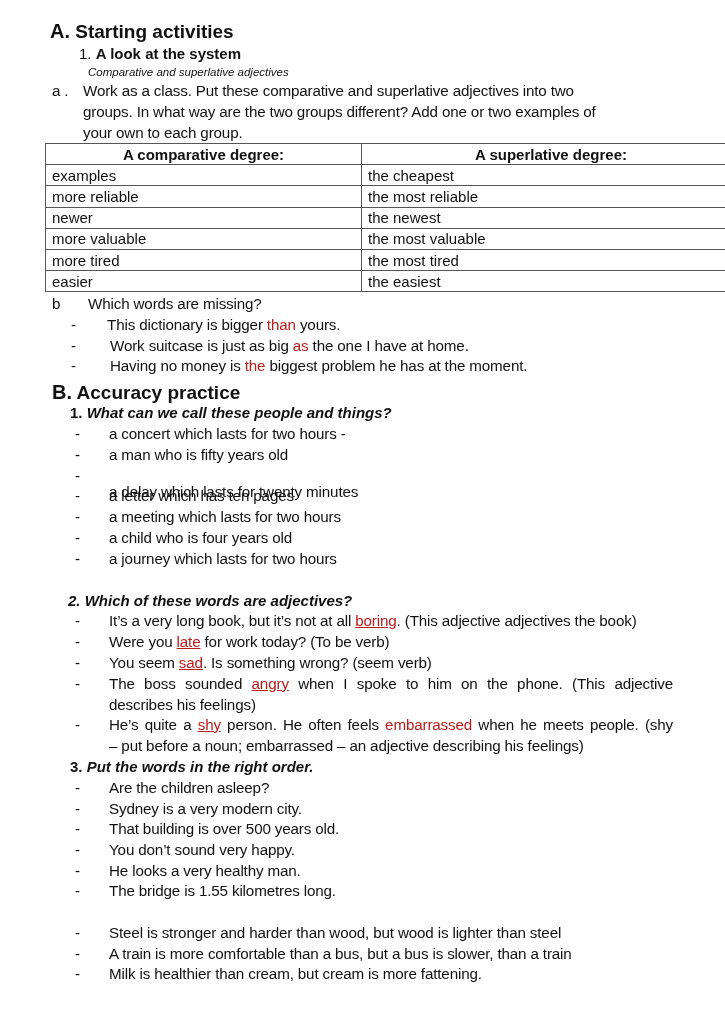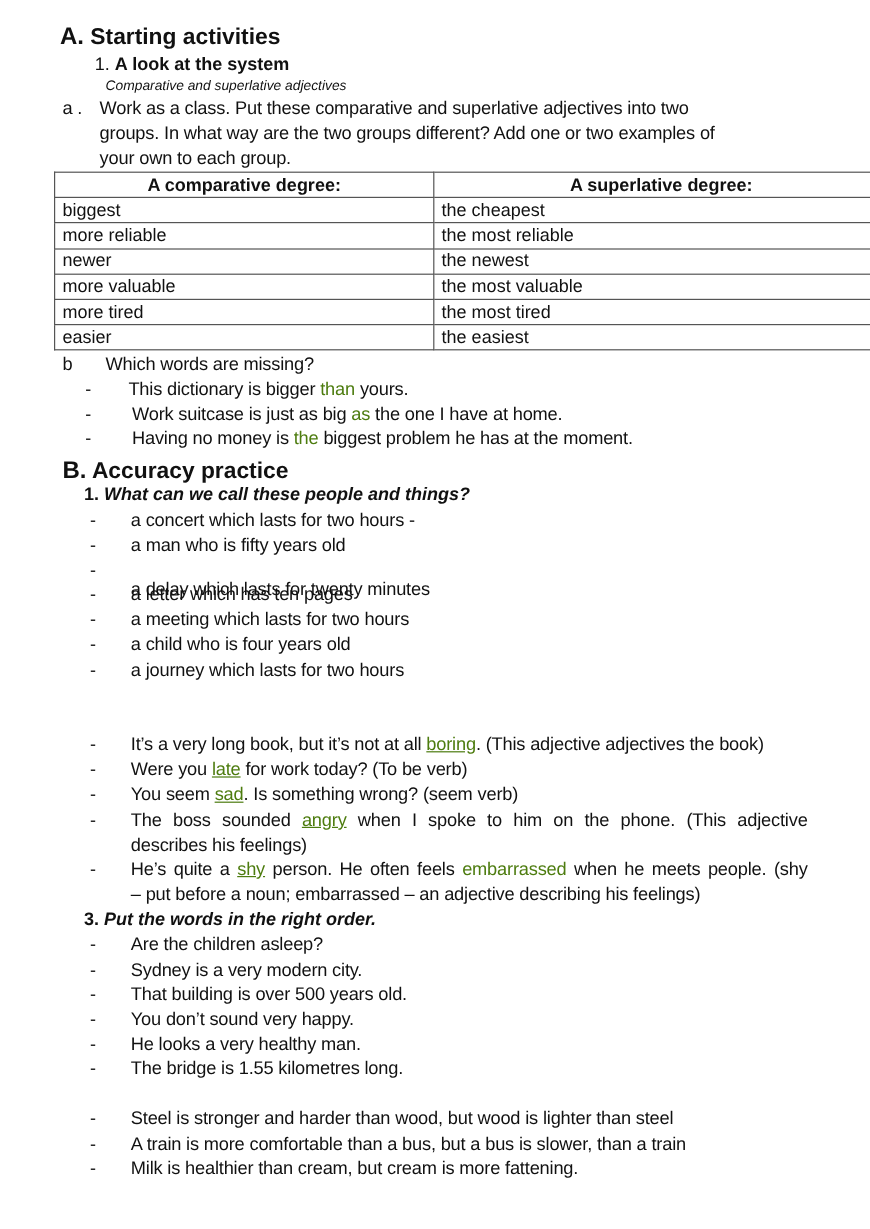--- a/index.html
+++ b/index.html
@@ -8,21 +8,21 @@
       font-family: "Liberation Sans", "DejaVu Sans", sans-serif;
       color: #111111;
     }
     .page { position: absolute; left: 0; top: 0; width: 725px; height: 1024px; }
     .abs { position: absolute; white-space: nowrap; }
     .h1 { font-size: 19px; font-weight: bold; }
     .h1 .lbl { font-size: 20px; }
     .h2 { font-size: 15px; }
     .sub { font-size: 11.5px; font-style: italic; }
     .txt { font-size: 15.2px; letter-spacing: -0.15px; }
-    .green { color: #4d7c0f; }
+    .green { color: #b91c1c; }
     .u { text-decoration: underline; }
     .q { font-size: 15px; font-weight: bold; font-style: italic; }
     table.deg {
       position: absolute; left: 45px; top: 143px; width: 696px;
       border-collapse: collapse; font-size: 15px;
     }
     table.deg td, table.deg th {
       border: 1px solid #555; height: 20.2px; padding: 0 6px; line-height: 19px;
     }
     table.deg th { font-weight: bold; text-align: center; }
@@ -54,21 +54,21 @@
     <colgroup>
         <col class="c1">
         <col>
       </colgroup>
     <tbody>
         <tr>
       <th>A comparative degree:</th>
       <th>A  superlative degree:</th>
     </tr>
     <tr>
-      <td>biggest</td>
+      <td>examples</td>
       <td>the cheapest</td>
     </tr>
     <tr>
       <td>more reliable</td>
       <td>the most reliable</td>
     </tr>
     <tr>
       <td>newer</td>
       <td>the newest</td>
     </tr>
@@ -122,20 +122,24 @@
     <div class="dash" style="left:75px; top:487px;">-</div>
     <div class="abs txt" style="left:109px; top:487px;">a letter which has ten pages</div>
     <div class="dash" style="left:75px; top:508px;">-</div>
     <div class="abs txt" style="left:109px; top:508px;">a meeting which lasts for two hours</div>
     <div class="dash" style="left:75px; top:529px;">-</div>
     <div class="abs txt" style="left:109px; top:529px;">a child who is four years old</div>
     <div class="dash" style="left:75px; top:550px;">-</div>
     <div class="abs txt" style="left:109px; top:550px;">a journey which lasts for two hours</div>
   </div>
 
+  <div class="abs q" style="left:68px; top:592px;">
+    <span>2.</span>
+    <span>Which of these words are adjectives?</span>
+  </div>
   <div>
     <div class="dash" style="left:75px; top:612px;">-</div>
     <div class="abs txt" style="left:109px; top:612px;">
       <span>It’s a very long book, but it’s not at all </span><span class="green u">boring</span><span>. (This adjective adjectives the book)</span>
     </div>
     <div class="dash" style="left:75px; top:633px;">-</div>
     <div class="abs txt" style="left:109px; top:633px;">
       <span>Were you </span><span class="green u">late</span><span> for work today? (To be verb)</span>
     </div>
     <div class="dash" style="left:75px; top:654px;">-</div>

